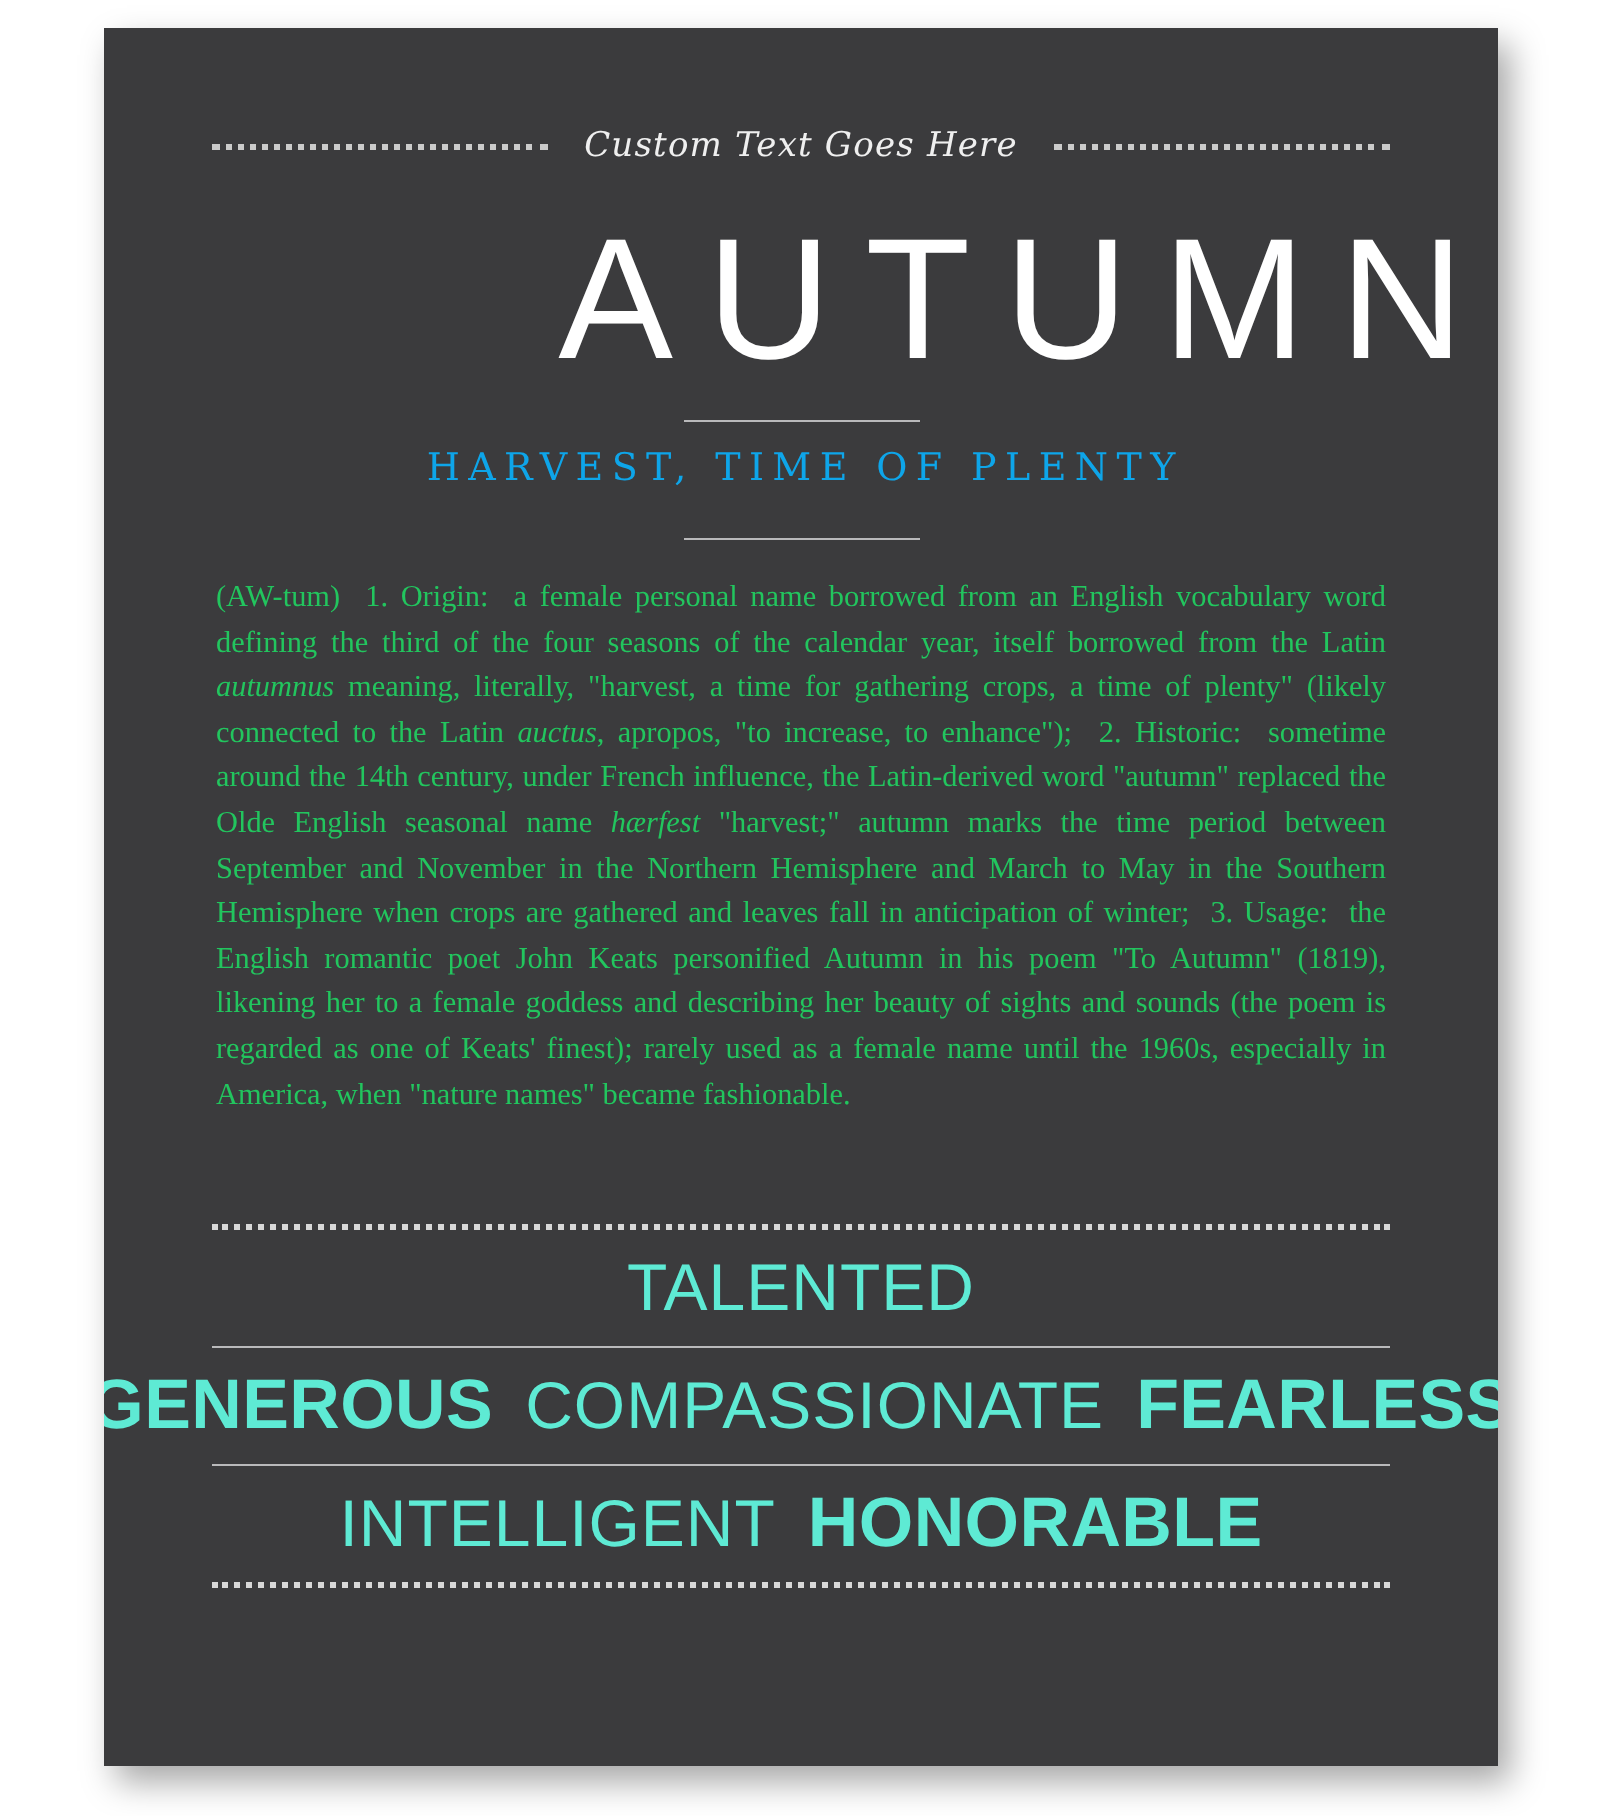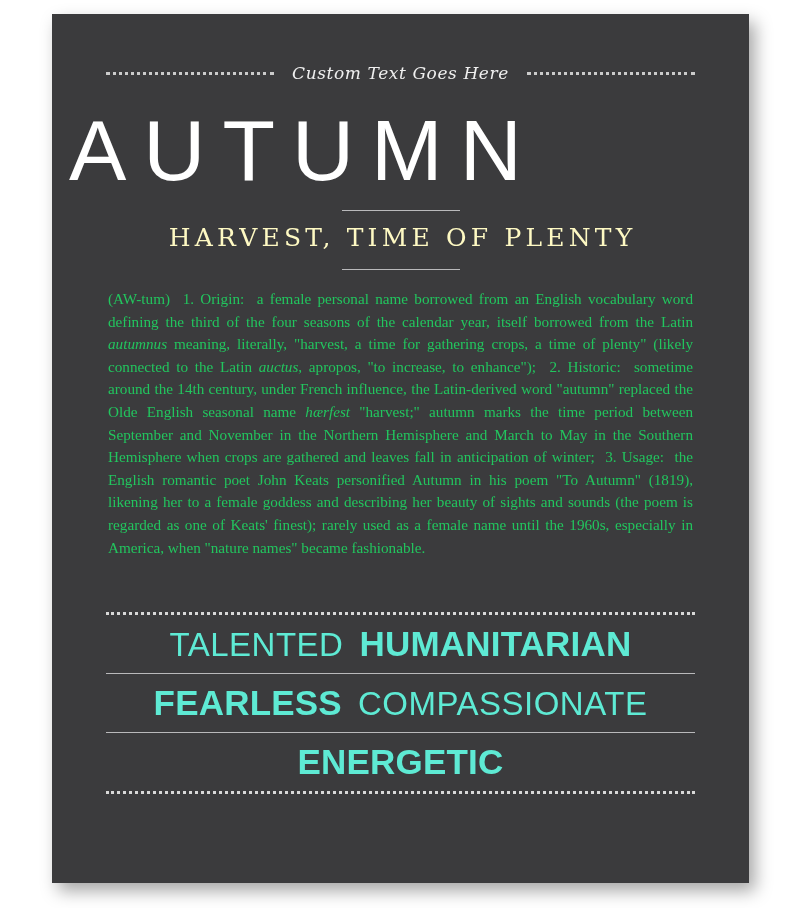--- a/index.html
+++ b/index.html
@@ -60,21 +60,21 @@
     letter-spacing: 0.6px;
     margin: 0 18px;
     white-space: nowrap;
   }
 
   
   .name {
     position: absolute;
     top: 84px;
     left: 0; right: 0;
-    text-align: left;
+    text-align: right;
     color: #ffffff;
     font-family: "Liberation Sans", sans-serif;
     font-weight: 400;
     font-size: 86px;
     letter-spacing: 17px;
     text-indent: 17px;
     line-height: 104px;
   }
 
   
@@ -87,23 +87,23 @@
     background: #b9b9bb;
   }
   .mini-rule.top { top: 196px; }
   .mini-rule.bottom { top: 255px; }
 
   .subtitle {
     position: absolute;
     top: 209px;
     left: 0; right: 0;
     text-align: center;
-    color: #fef9c3;
+    color: #0ea5e9;
     font-family: "DejaVu Serif", serif;
-    font-size: 25px;
+    font-size: 19px;
     letter-spacing: 4.2px;
     text-indent: 4.2px;
     white-space: nowrap;
   }
 
   
   .definition {
     position: absolute;
     left: 56px;
     right: 56px;
@@ -180,33 +180,34 @@
     <div class="subtitle">HARVEST, TIME OF PLENTY</div>
     <div class="mini-rule bottom"></div>
 
     <div class="definition">(AW-tum)&nbsp; 1. Origin:&nbsp; a female personal name borrowed from an English vocabulary word defining the third of the four seasons of the calendar year, itself borrowed from the Latin <i>autumnus</i> meaning, literally, "harvest, a time for gathering crops, a time of plenty" (likely connected to the Latin <i>auctus</i>, apropos, "to increase, to enhance");&nbsp; 2. Historic:&nbsp; sometime around the 14th century, under French influence, the Latin-derived word "autumn" replaced the Olde English seasonal name <i>hærfest</i> "harvest;" autumn marks the time period between September and November in the Northern Hemisphere and March to May in the Southern Hemisphere when crops are gathered and leaves fall in anticipation of winter;&nbsp; 3. Usage:&nbsp; the English romantic poet John Keats personified Autumn in his poem "To Autumn" (1819), likening her to a female goddess and describing her beauty of sights and sounds (the poem is regarded as one of Keats' finest); rarely used as a female name until the 1960s, especially in America, when "nature names" became fashionable.</div>
 
     <div class="traits">
       <div class="dot-line"></div>
 
       <div class="trait-row">
         <span class="trait light">TALENTED</span>
-        <span class="trait bold">HUMANITARIAN</span>
       </div>
 
       <div class="solid-line"></div>
 
       <div class="trait-row">
+        <span class="trait bold">GENEROUS</span>
+        <span class="trait light">COMPASSIONATE</span>
         <span class="trait bold">FEARLESS</span>
-        <span class="trait light">COMPASSIONATE</span>
       </div>
 
       <div class="solid-line"></div>
 
       <div class="trait-row">
-        <span class="trait bold">ENERGETIC</span>
+        <span class="trait light">INTELLIGENT</span>
+        <span class="trait bold">HONORABLE</span>
       </div>
 
       <div class="dot-line"></div>
     </div>
 
   </div>
 </div>
 
 </body></html>

